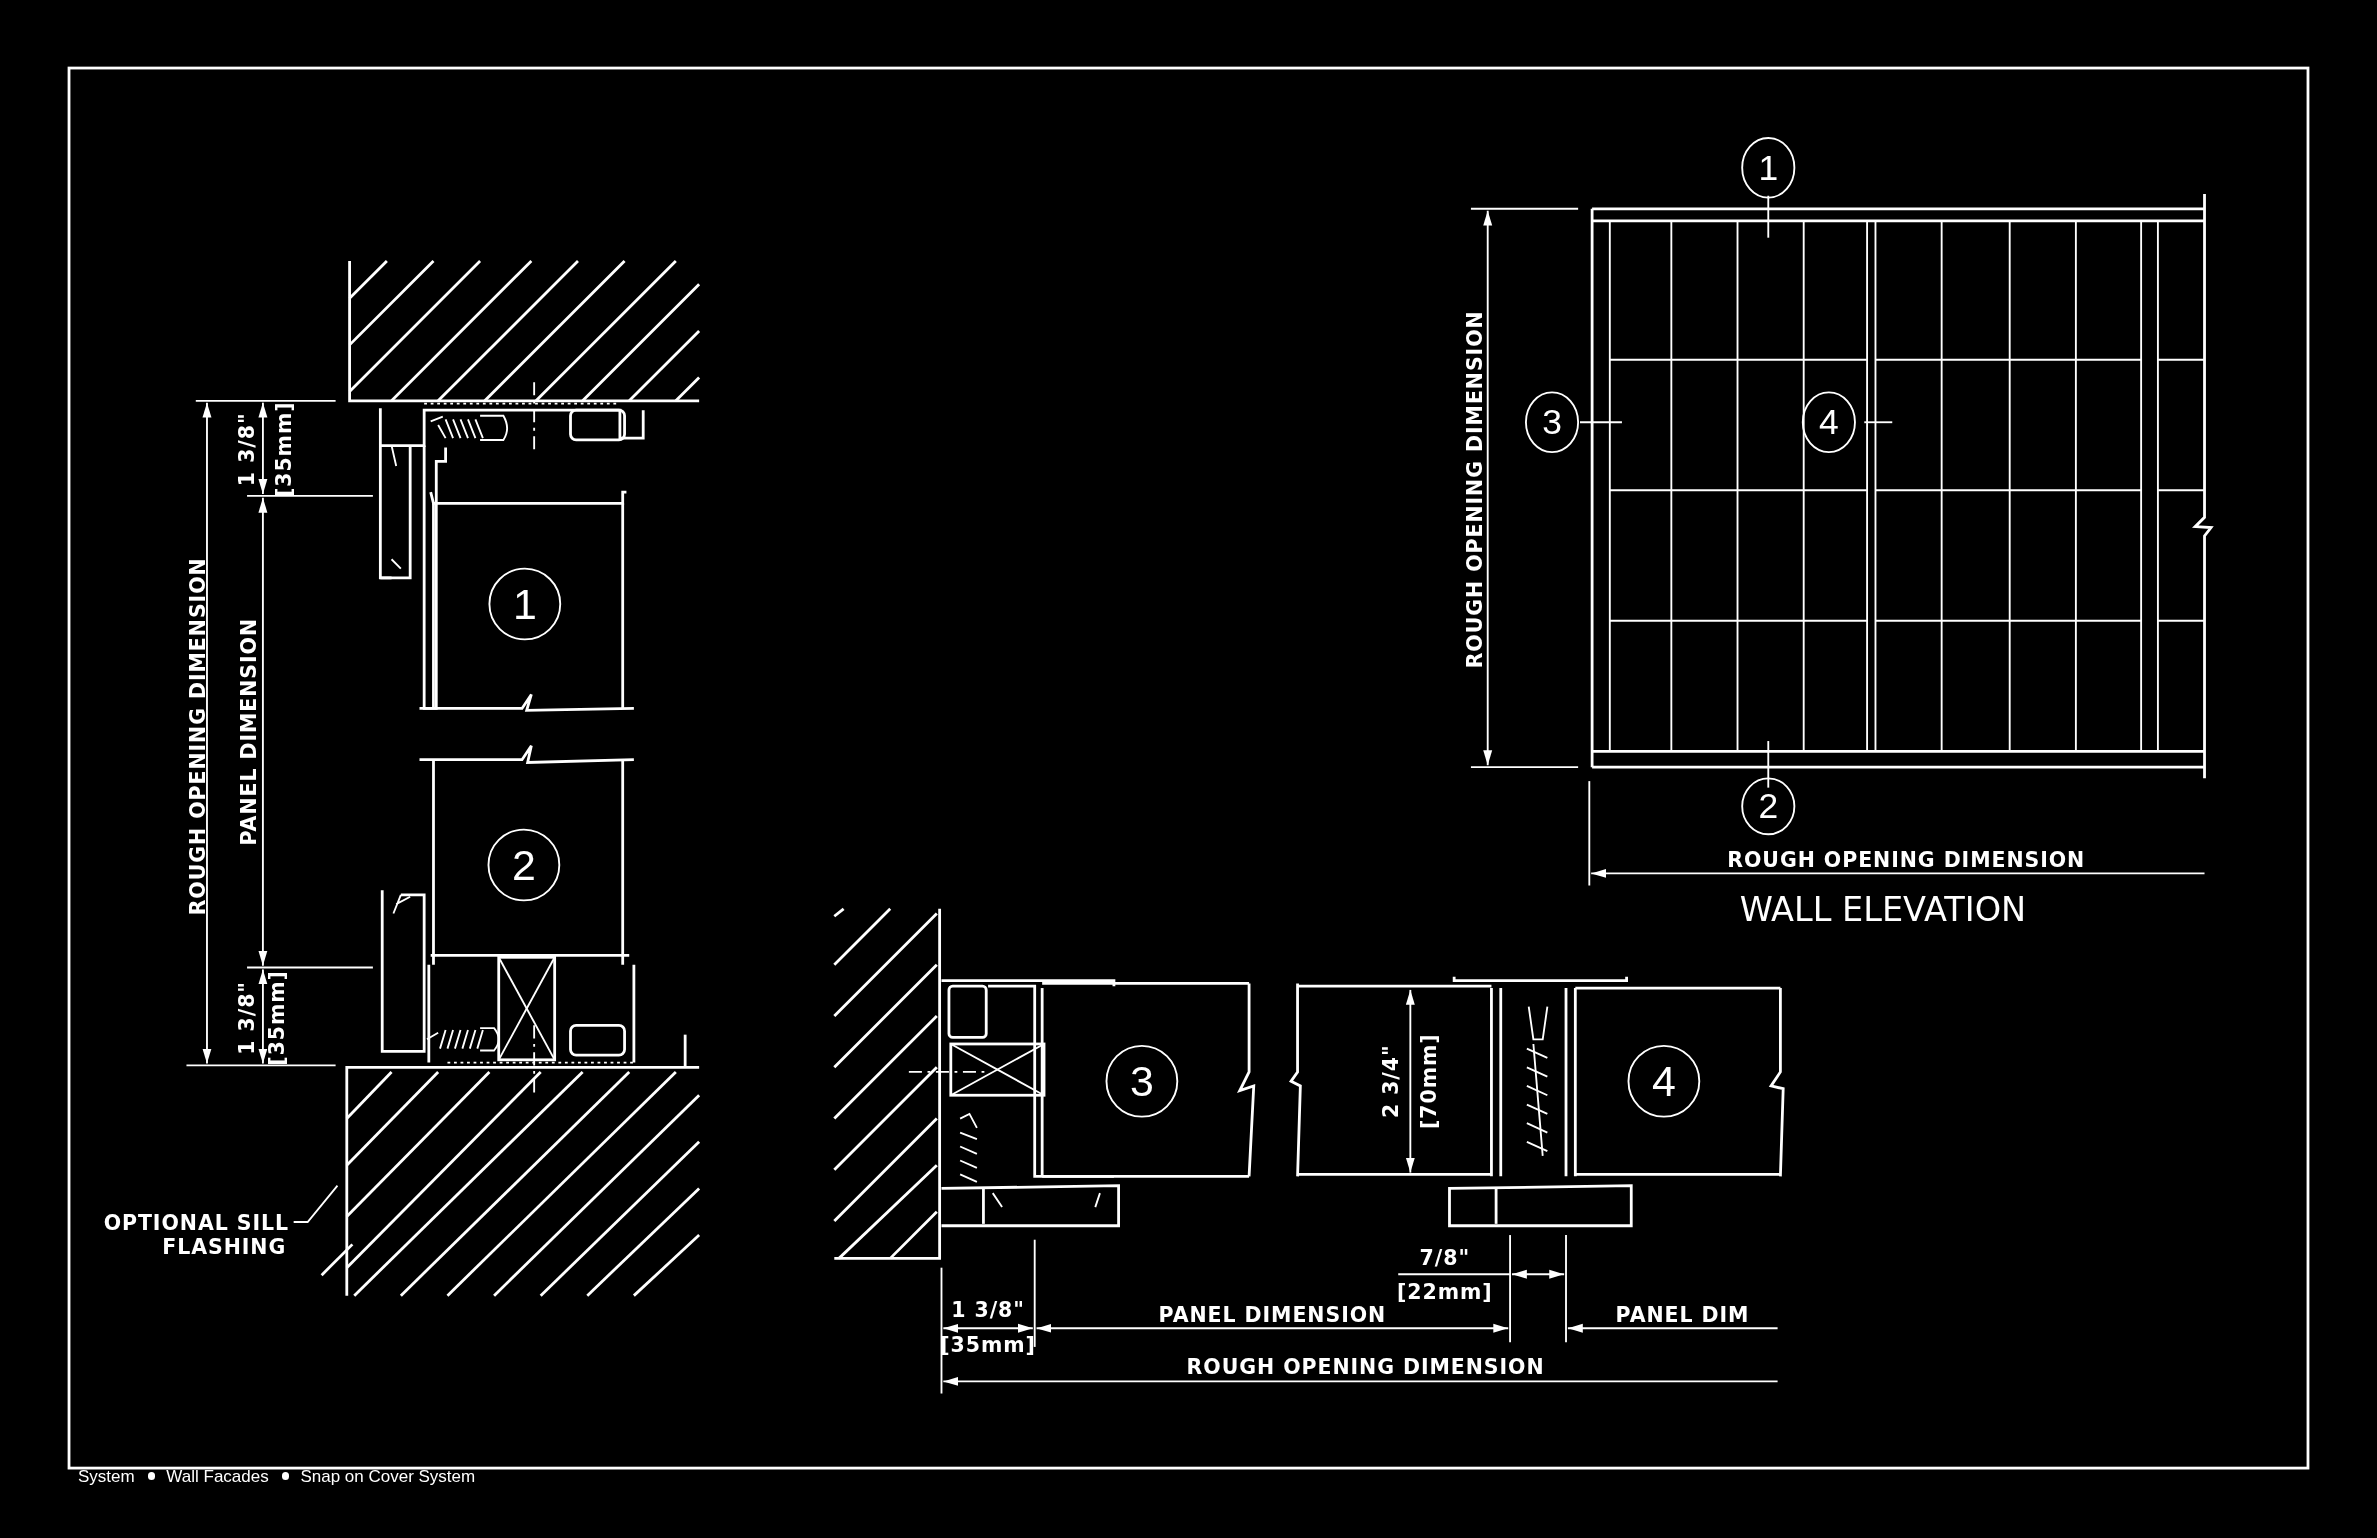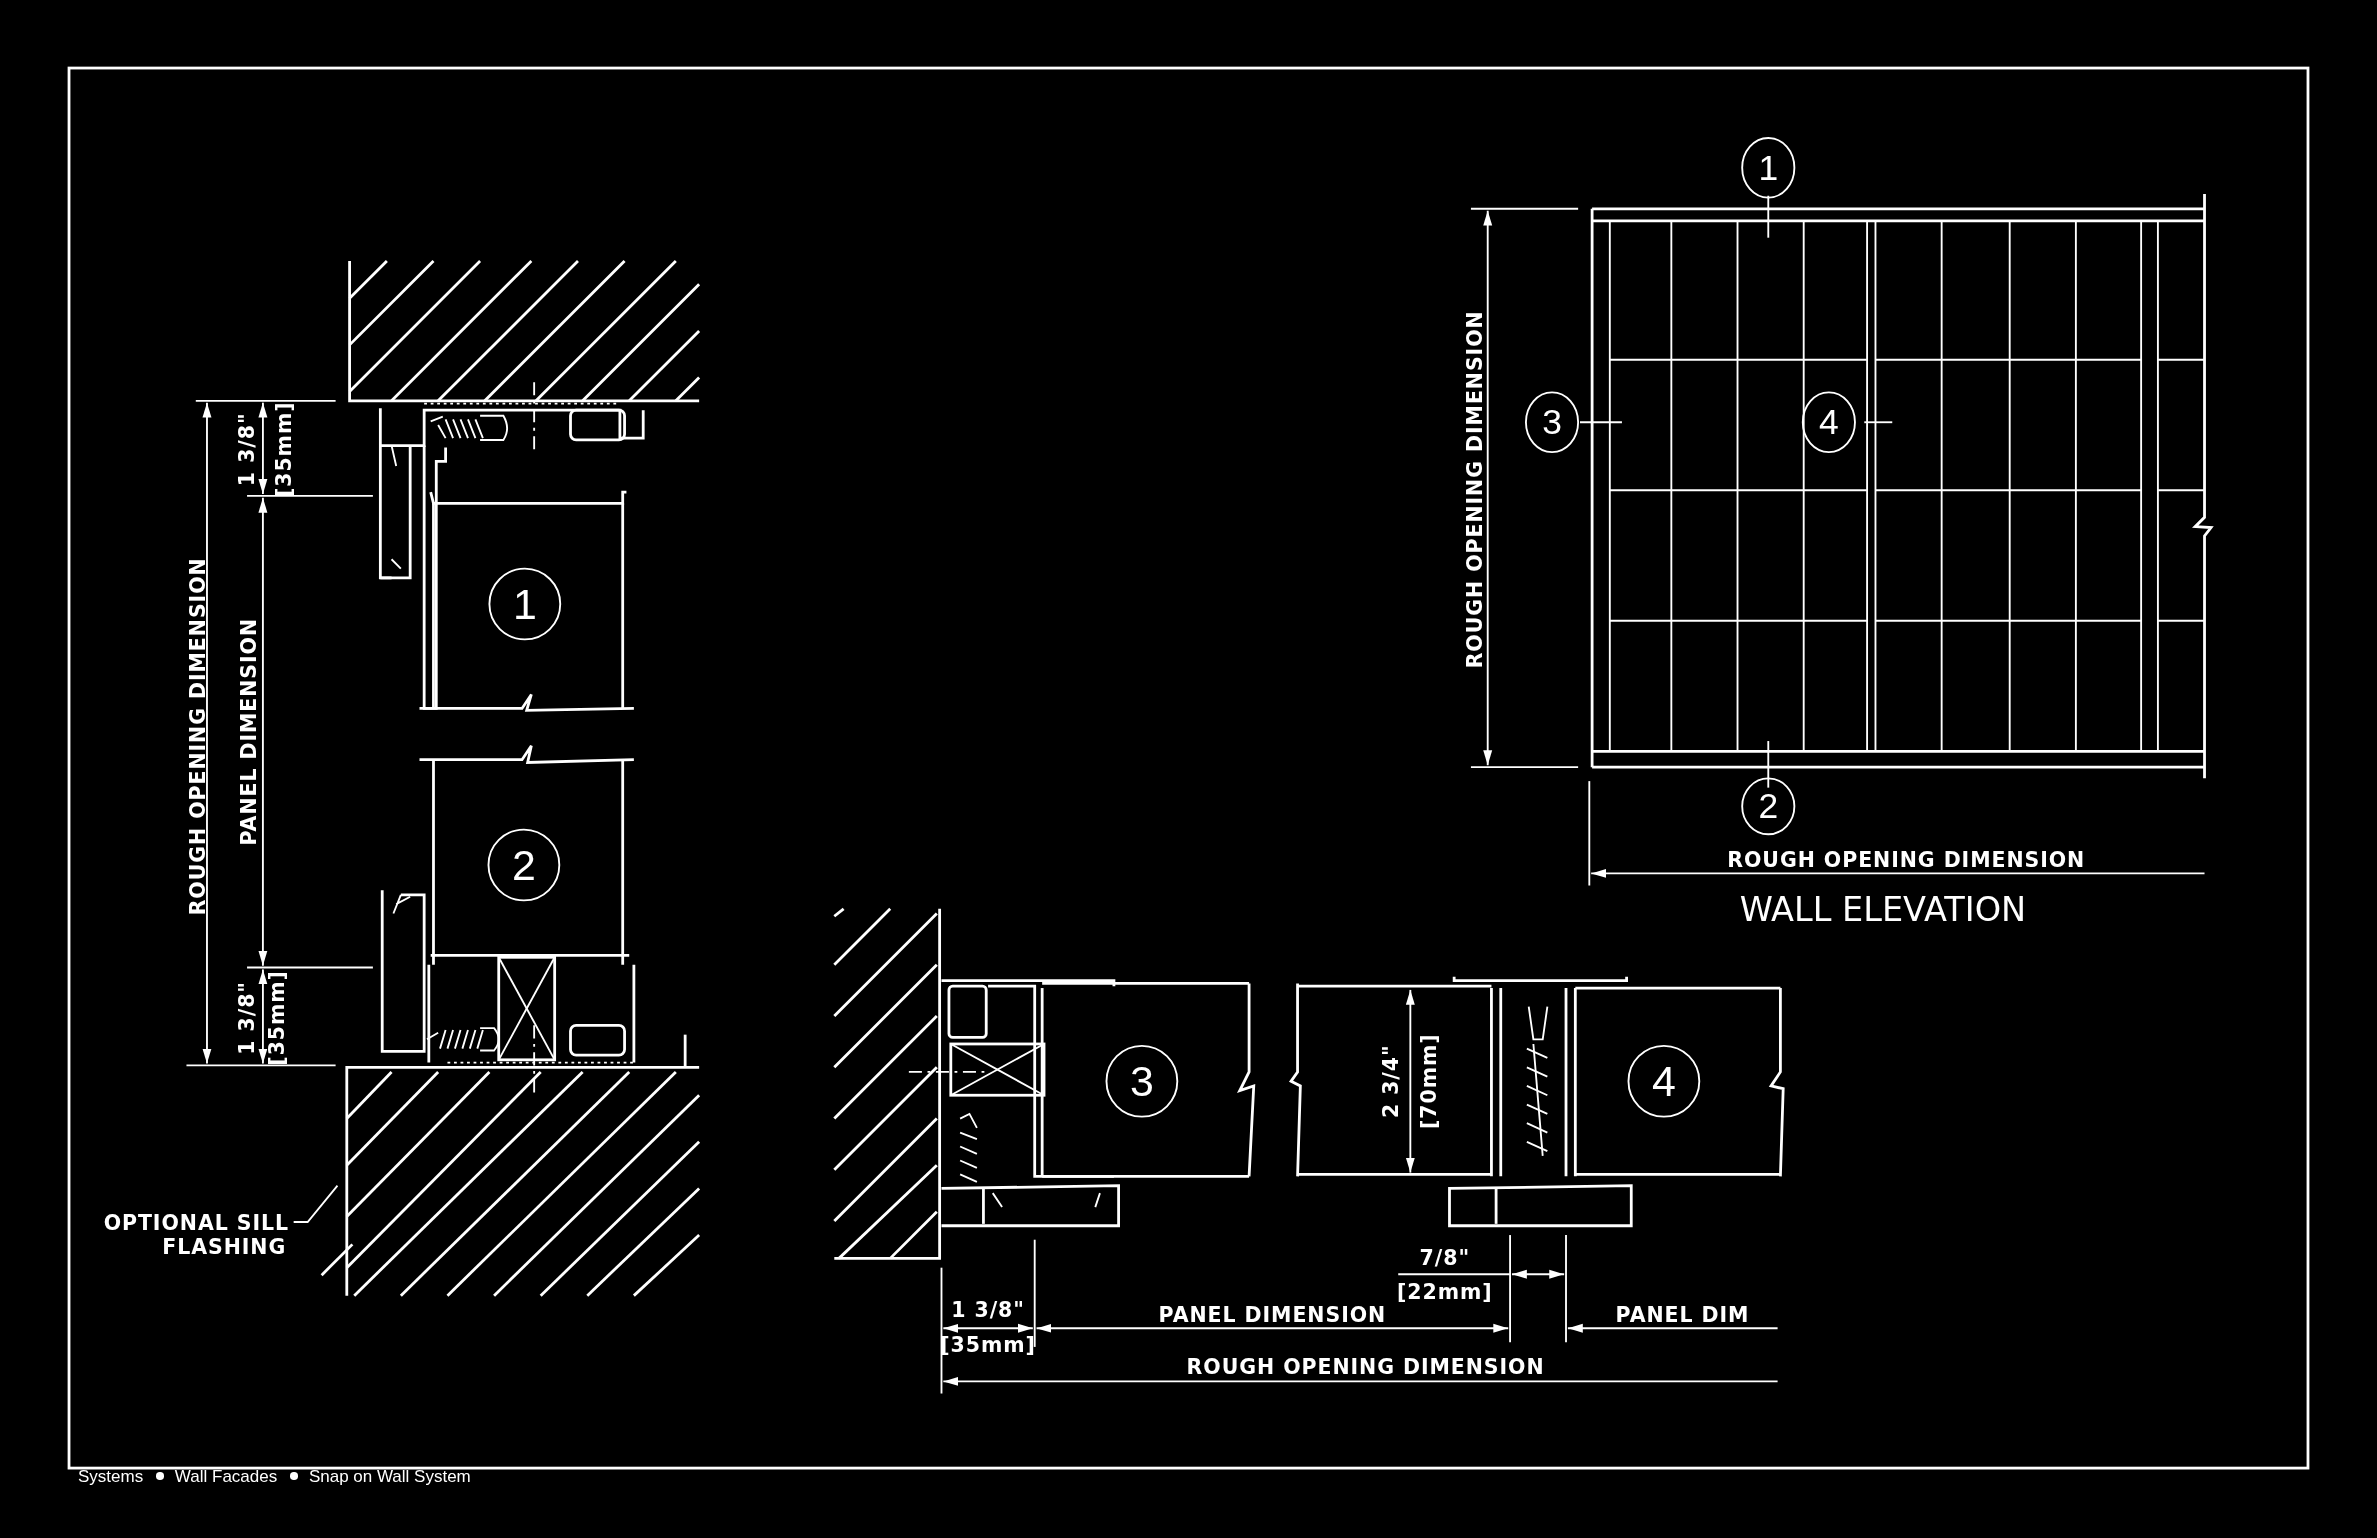--- a/index.html
+++ b/index.html
@@ -244,15 +244,15 @@
     <text class="cad" transform="translate(1590,525) rotate(-90)" text-anchor="middle">ROUGH OPENING DIMENSION</text>
 
     <line class="thin" x1="1705" y1="838" x2="1705" y2="950"></line>
     <line class="thin" x1="2365" y1="937" x2="1707" y2="937" marker-end="url(#arr)"></line>
     <text class="cad" x="2045" y="930" text-anchor="middle">ROUGH OPENING DIMENSION</text>
     <text class="cadlg" x="2020" y="988" text-anchor="middle">WALL ELEVATION</text>
   </g>
 </svg>
 
 <div class="footer">
-  <span>Systems</span><i class="dot"></i><span>Wall Facades</span><i class="dot"></i><span>Snap on Wall System</span>
+  <span>System</span><i class="dot"></i><span>Wall Facades</span><i class="dot"></i><span>Snap on Cover System</span>
 </div>
 
 
 </body></html>

